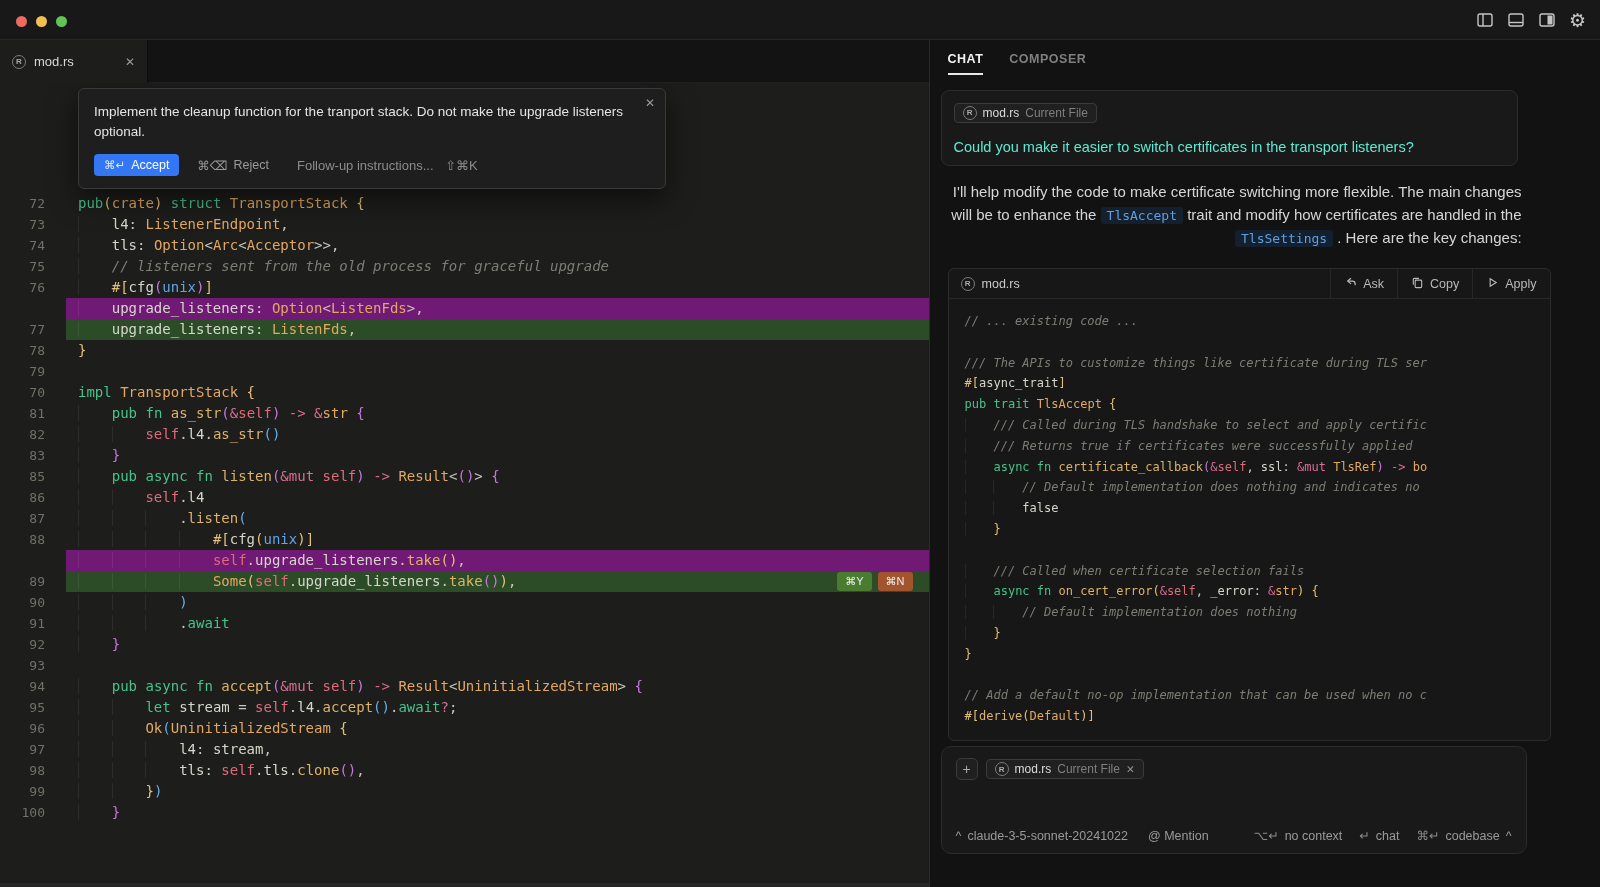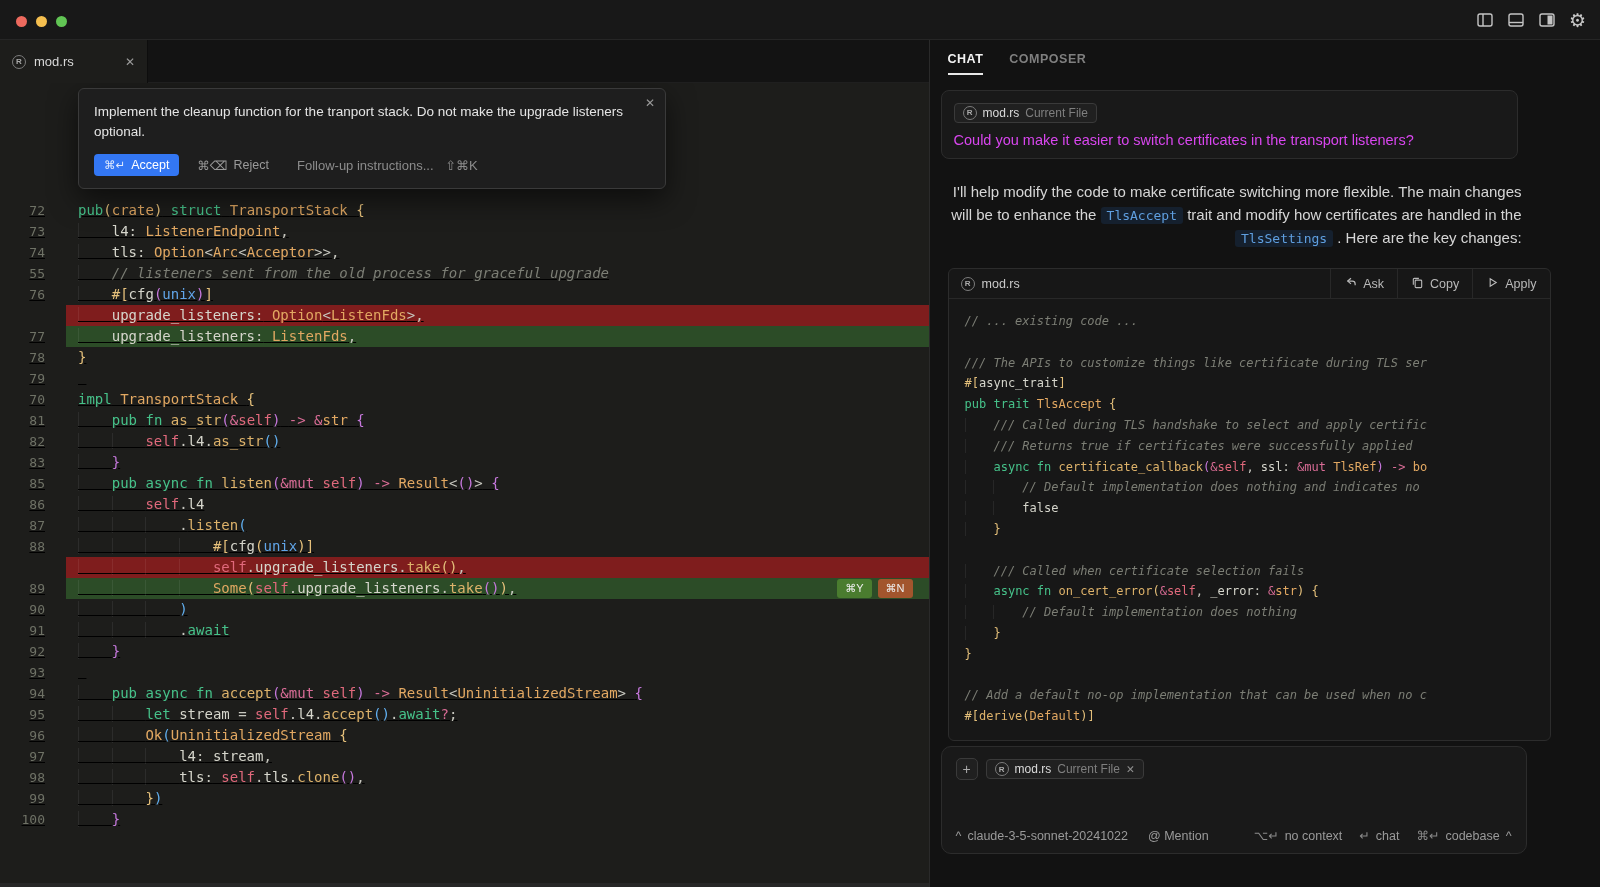--- a/index.html
+++ b/index.html
@@ -22,26 +22,26 @@
   .editor-pane{width:957px;height:100%;display:flex;flex-direction:column;background:#161616;}
   .tabstrip{height:43px;background:#131313;display:flex;border-bottom:1px solid #1f1f1f;}
   .tab{width:148px;height:43px;display:flex;align-items:center;gap:8px;padding:0 12px;
     background:#1d1d1b;border-right:1px solid #0d0d0d;}
   .tab-label{color:#d8d8d8;font-size:13px;}
   .tab-close{margin-left:auto;color:#9b9b9b;font-size:12px;cursor:pointer;}
   .rust-icon{width:14px;height:14px;border-radius:50%;border:1.5px solid #7c7c7c;color:#aaa;
     font-size:8px;font-weight:bold;display:inline-flex;align-items:center;justify-content:center;flex:none;}
   .editor{position:relative;flex:1;background:#1d1d1b;overflow:hidden;}
 
-  #code-rows{position:absolute;top:117px;left:0;right:0;
-    font-family:"DejaVu Sans Mono",monospace;font-size:14px;text-decoration:underline;}
+  #code-rows{position:absolute;top:110px;left:0;right:0;
+    font-family:"DejaVu Sans Mono",monospace;font-size:14px;}
   .row{position:relative;display:flex;height:21px;line-height:21px;white-space:pre;}
   .ln{width:66px;padding-right:21px;text-align:right;color:#6f7266;font-size:13px;flex:none;}
   .lc{flex:1;padding-left:12px;}
-  .row.del .lc{background:#7f1d1d;}
+  .row.del .lc{background:#701a75;}
   .row.add .lc{background:#2c4c27;}
   .ind{box-shadow:inset 1px 0 0 rgba(255,255,255,0.07);}
   .tk-kw{color:#46c28a}.tk-type{color:#e2a862}.tk-fn{color:#ddb26a}
   .tk-self{color:#e1697c}.tk-id{color:#d6d6cc}.tk-cmt{color:#7c7e75;font-style:italic}
   .tk-op{color:#d96c96}.tk-blue{color:#61a5e8}.tk-attr{color:#e5c07b}
   .tk-b0{color:#e5c07b}.tk-b1{color:#c678dd}.tk-b2{color:#61afef}.tk-punc{color:#c8c8c0}
   .badges{position:absolute;right:16px;top:1px;display:flex;gap:6px;height:19px;}
   .badge{font-size:11px;line-height:19px;padding:0 8px;border-radius:3px;color:#eee;
     font-family:"Liberation Sans",sans-serif;cursor:pointer;}
   .badge.accept{background:#4a7c2f}.badge.reject{background:#a2552d}
@@ -71,21 +71,21 @@
   .chat-tab{font-size:12.5px;font-weight:bold;letter-spacing:.5px;color:#7f7f7f;
     padding-bottom:7px;cursor:pointer;}
   .chat-tab.active{color:#f2f2f2;border-bottom:2px solid #e8e8e8;}
 
   .chip{display:inline-flex;align-items:center;gap:6px;background:#202020;border:1px solid #3a3a3a;
     border-radius:4px;padding:2px 8px;font-size:12px;}
   .chip .file{color:#dadada}.chip .tag{color:#7f7f7f}.chip .x{color:#8f8f8f;cursor:pointer;font-size:10.5px;}
 
   .user-card{position:absolute;top:50px;left:11px;width:577px;background:#191919;
     border:1px solid #2c2c2c;border-radius:8px;padding:10px 12px;}
-  .user-text{margin-top:9px;color:#d946ef;font-size:14.5px;}
+  .user-text{margin-top:16px;color:#5eead4;font-size:14.5px;}
 
   #intro{position:absolute;top:141px;left:18px;width:574px;color:#d6d6d6;font-size:15px;line-height:22.5px;text-align:right;}
   .code-inline{font-family:"DejaVu Sans Mono",monospace;font-size:13px;color:#5f9fe0;
     background:#15202e;border-radius:3px;padding:1px 6px;}
 
   .code-block{position:absolute;top:228px;left:18px;width:603px;height:473px;background:#171717;
     border:1px solid #2c2c2c;border-radius:6px;overflow:hidden;}
   .cb-header{height:30px;display:flex;align-items:center;border-bottom:1px solid #282828;}
   .cb-file{display:flex;align-items:center;gap:7px;color:#c9c9c9;font-size:12.5px;padding-left:12px;flex:1;}
   .cb-actions{display:flex;height:100%;}
@@ -153,21 +153,21 @@
           <span class="tab-label">mod.rs</span>
           <span class="tab-close">✕</span>
         </div>
       </div>
 
       <div class="editor">
         <div id="code-rows">
             <div class="row"><span class="ln">72</span><span class="lc"><span class="tk-kw">pub</span><span class="tk-b0">(</span><span class="tk-type">crate</span><span class="tk-b0">)</span><span class="tk-punc"> </span><span class="tk-kw">struct</span><span class="tk-punc"> </span><span class="tk-type">TransportStack</span><span class="tk-punc"> </span><span class="tk-b0">{</span></span></div>
             <div class="row"><span class="ln">73</span><span class="lc"><span class="ind">    </span><span class="tk-id">l4</span><span class="tk-punc">:</span><span class="tk-punc"> </span><span class="tk-type">ListenerEndpoint</span><span class="tk-punc">,</span></span></div>
             <div class="row"><span class="ln">74</span><span class="lc"><span class="ind">    </span><span class="tk-id">tls</span><span class="tk-punc">:</span><span class="tk-punc"> </span><span class="tk-type">Option</span><span class="tk-punc">&lt;</span><span class="tk-type">Arc</span><span class="tk-punc">&lt;</span><span class="tk-type">Acceptor</span><span class="tk-punc">&gt;</span><span class="tk-punc">&gt;</span><span class="tk-punc">,</span></span></div>
-            <div class="row"><span class="ln">55</span><span class="lc"><span class="ind">    </span><span class="tk-cmt">// listeners sent from the old process for graceful upgrade</span></span></div>
+            <div class="row"><span class="ln">75</span><span class="lc"><span class="ind">    </span><span class="tk-cmt">// listeners sent from the old process for graceful upgrade</span></span></div>
             <div class="row"><span class="ln">76</span><span class="lc"><span class="ind">    </span><span class="tk-attr">#[</span><span class="tk-id">cfg</span><span class="tk-b1">(</span><span class="tk-blue">unix</span><span class="tk-b1">)</span><span class="tk-attr">]</span></span></div>
             <div class="row del"><span class="ln"></span><span class="lc"><span class="ind">    </span><span class="tk-id">upgrade_listeners</span><span class="tk-punc">:</span><span class="tk-punc"> </span><span class="tk-type">Option</span><span class="tk-punc">&lt;</span><span class="tk-type">ListenFds</span><span class="tk-punc">&gt;</span><span class="tk-punc">,</span></span></div>
             <div class="row add"><span class="ln">77</span><span class="lc"><span class="ind">    </span><span class="tk-id">upgrade_listeners</span><span class="tk-punc">:</span><span class="tk-punc"> </span><span class="tk-type">ListenFds</span><span class="tk-punc">,</span></span></div>
             <div class="row"><span class="ln">78</span><span class="lc"><span class="tk-b0">}</span></span></div>
             <div class="row"><span class="ln">79</span><span class="lc">&nbsp;</span></div>
             <div class="row"><span class="ln">70</span><span class="lc"><span class="tk-kw">impl</span><span class="tk-punc"> </span><span class="tk-type">TransportStack</span><span class="tk-punc"> </span><span class="tk-b0">{</span></span></div>
             <div class="row"><span class="ln">81</span><span class="lc"><span class="ind">    </span><span class="tk-kw">pub</span><span class="tk-punc"> </span><span class="tk-kw">fn</span><span class="tk-punc"> </span><span class="tk-fn">as_str</span><span class="tk-b1">(</span><span class="tk-op">&amp;</span><span class="tk-self">self</span><span class="tk-b1">)</span><span class="tk-punc"> </span><span class="tk-op">-&gt;</span><span class="tk-punc"> </span><span class="tk-op">&amp;</span><span class="tk-type">str</span><span class="tk-punc"> </span><span class="tk-b1">{</span></span></div>
             <div class="row"><span class="ln">82</span><span class="lc"><span class="ind">    </span><span class="ind">    </span><span class="tk-self">self</span><span class="tk-punc">.</span><span class="tk-id">l4</span><span class="tk-punc">.</span><span class="tk-fn">as_str</span><span class="tk-b2">(</span><span class="tk-b2">)</span></span></div>
             <div class="row"><span class="ln">83</span><span class="lc"><span class="ind">    </span><span class="tk-b1">}</span></span></div>
             <div class="row"><span class="ln">85</span><span class="lc"><span class="ind">    </span><span class="tk-kw">pub</span><span class="tk-punc"> </span><span class="tk-kw">async</span><span class="tk-punc"> </span><span class="tk-kw">fn</span><span class="tk-punc"> </span><span class="tk-fn">listen</span><span class="tk-b1">(</span><span class="tk-op">&amp;</span><span class="tk-op">mut</span><span class="tk-punc"> </span><span class="tk-self">self</span><span class="tk-b1">)</span><span class="tk-punc"> </span><span class="tk-op">-&gt;</span><span class="tk-punc"> </span><span class="tk-type">Result</span><span class="tk-punc">&lt;</span><span class="tk-b1">(</span><span class="tk-b1">)</span><span class="tk-punc">&gt;</span><span class="tk-punc"> </span><span class="tk-b1">{</span></span></div>

